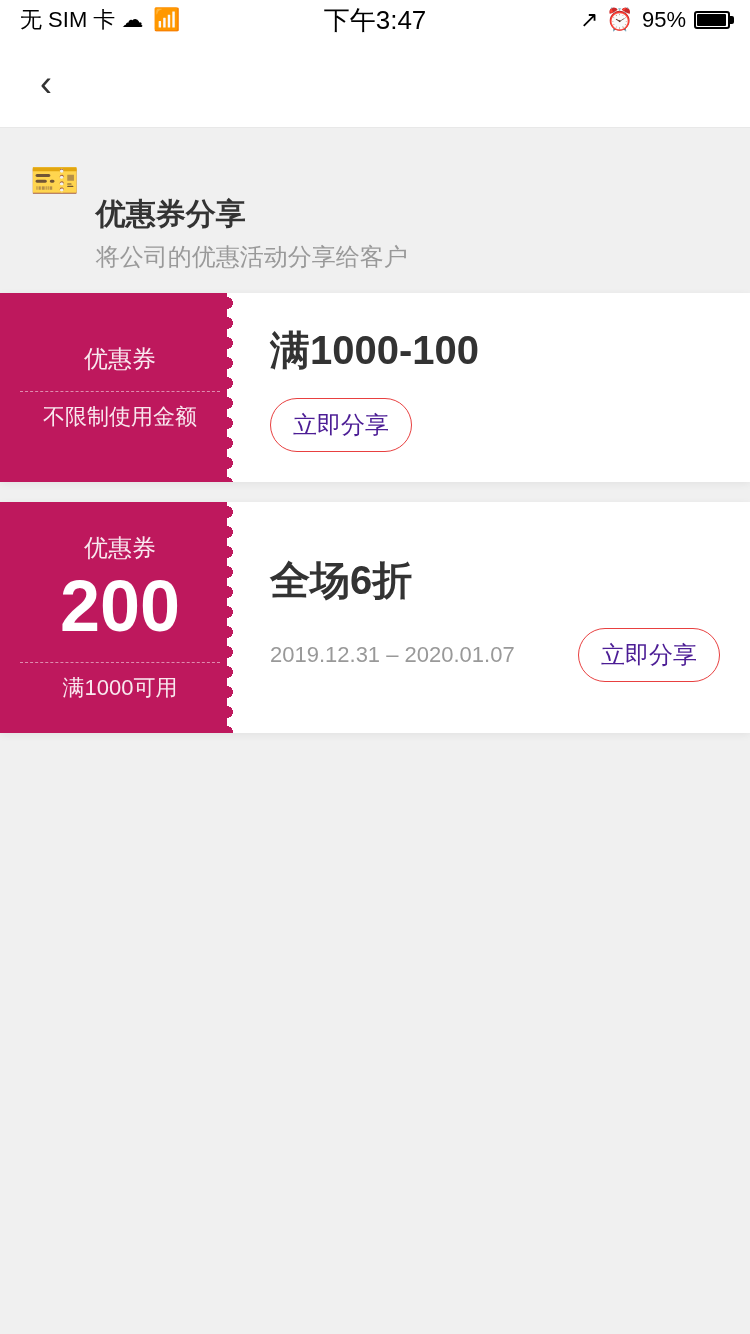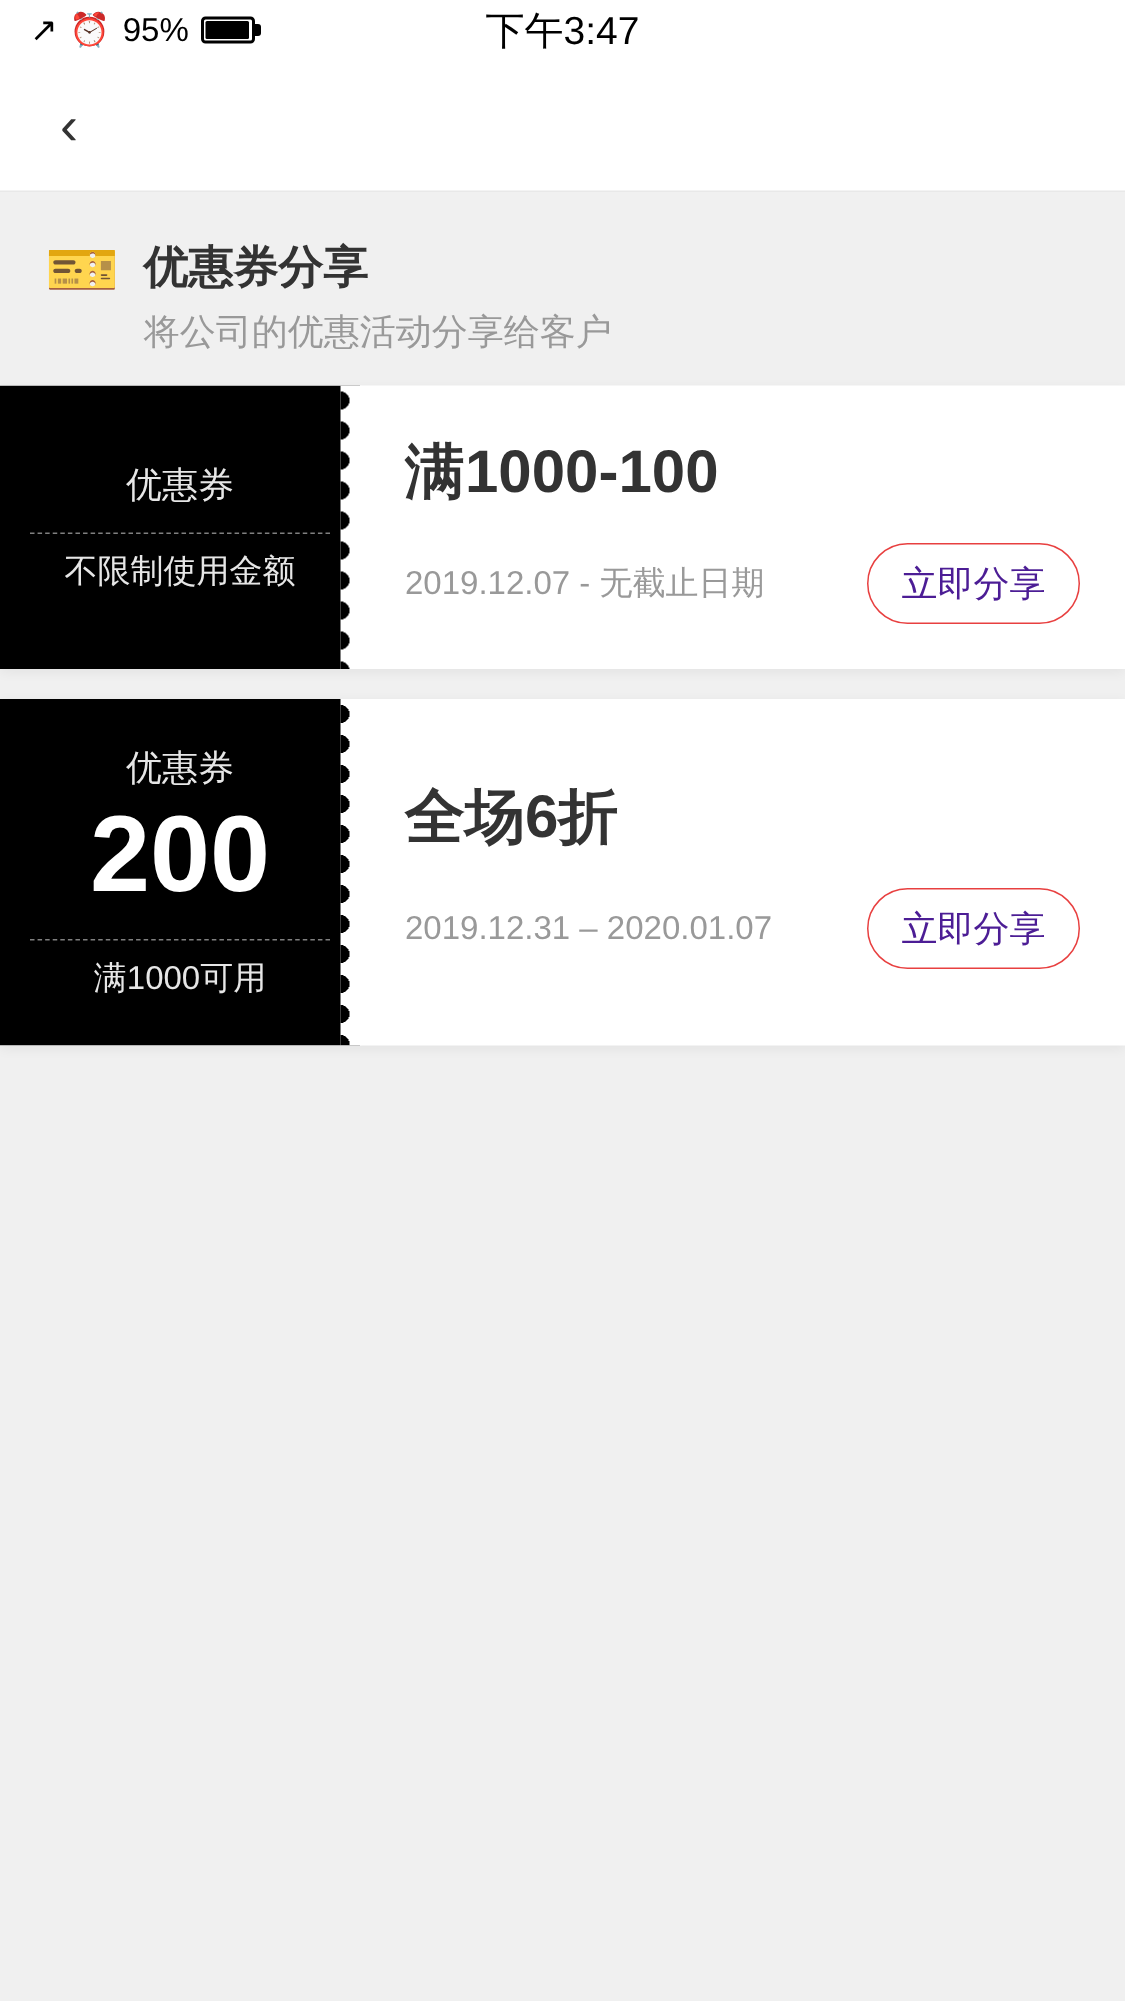--- a/index.html
+++ b/index.html
@@ -107,20 +107,21 @@
     }
     .section-icon {
       font-size: 40px;
       line-height: 1;
       margin-top: 2px;
     }
     .section-text-group {
       display: flex;
       flex-direction: column;
       gap: 6px;
+      margin-top: 36px;
     }
     .section-title {
       font-size: 30px;
       font-weight: 600;
       color: #333;
     }
     .section-subtitle {
       font-size: 24px;
       color: #999;
     }
@@ -141,21 +142,21 @@
       display: flex;
       flex-direction: row;
       overflow: hidden;
       box-shadow: 0 2px 8px rgba(0,0,0,0.06);
     }
 
     
     .coupon-left {
       width: 240px;
       min-width: 240px;
-      background: #000000;
+      background: #be185d;
       display: flex;
       flex-direction: column;
       align-items: center;
       justify-content: center;
       padding: 30px 20px;
       position: relative;
     }
     
     .coupon-left::after {
       content: '';
@@ -232,20 +233,25 @@
     .bottom-space {
       flex: 1;
       background: #f0f0f0;
       min-height: 500px;
     }
   </style>
 </head>
 <body>
 
 <div class="status-bar">
+  <div class="status-left">
+    <span>无 SIM 卡 ☁</span>
+
+    <span style="font-size:22px;">📶</span>
+  </div>
   <div class="status-center">下午3:47</div>
   <div class="status-right">
     <span>↗</span>
     <span>⏰</span>
     <span>95%</span>
     <span class="battery-icon">
       <span class="battery-fill"></span>
     </span>
   </div>
 </div>
@@ -265,21 +271,20 @@
 <div class="coupon-list" id="coupon-list">
 <div class="coupon-card">
       <div class="coupon-left">
         <div class="coupon-label">优惠券</div>
         <hr class="coupon-divider">
         <div class="coupon-condition">不限制使用金额</div>
       </div>
       <div class="coupon-right">
         <div class="coupon-name">满1000-100</div>
         <div class="coupon-meta">
-          <div class="coupon-date">2019.12.07 - 无截止日期</div>
           <button class="coupon-share-btn">立即分享</button>
         </div>
       </div>
     </div>
     <div class="coupon-card">
       <div class="coupon-left">
         <div class="coupon-label">优惠券</div>
         <div class="coupon-amount">200</div>
         <hr class="coupon-divider">
         <div class="coupon-condition">满1000可用</div>

